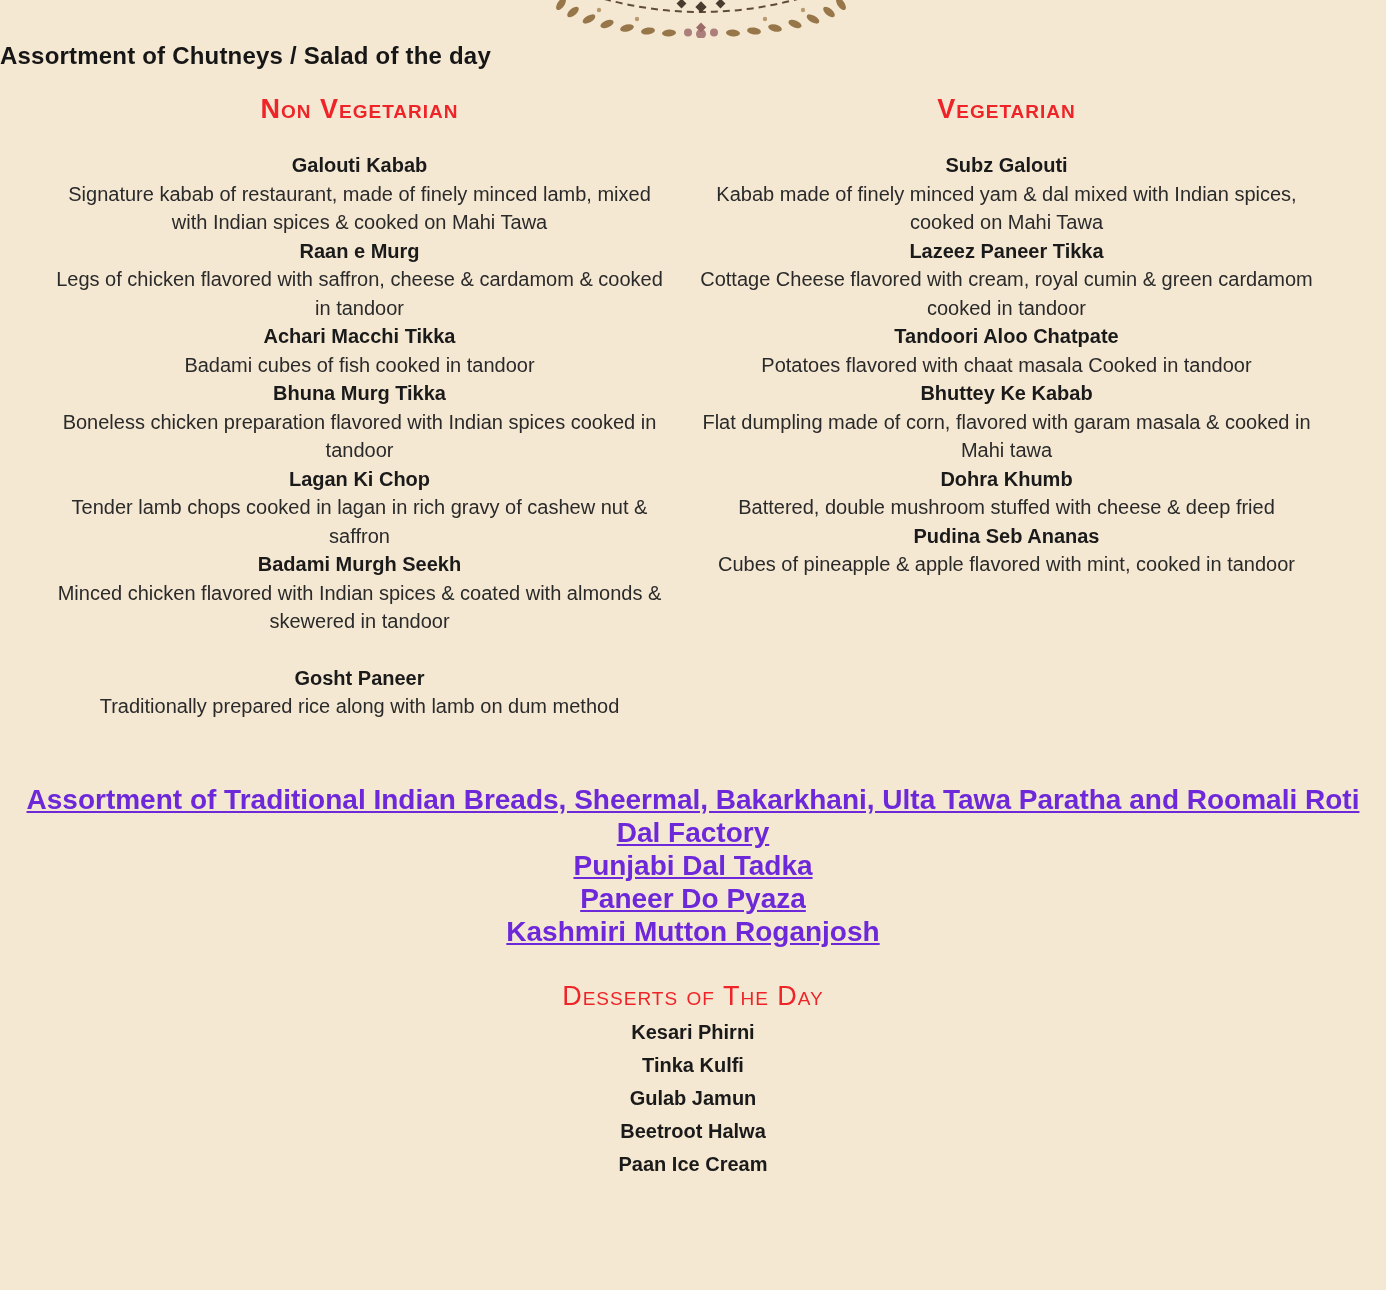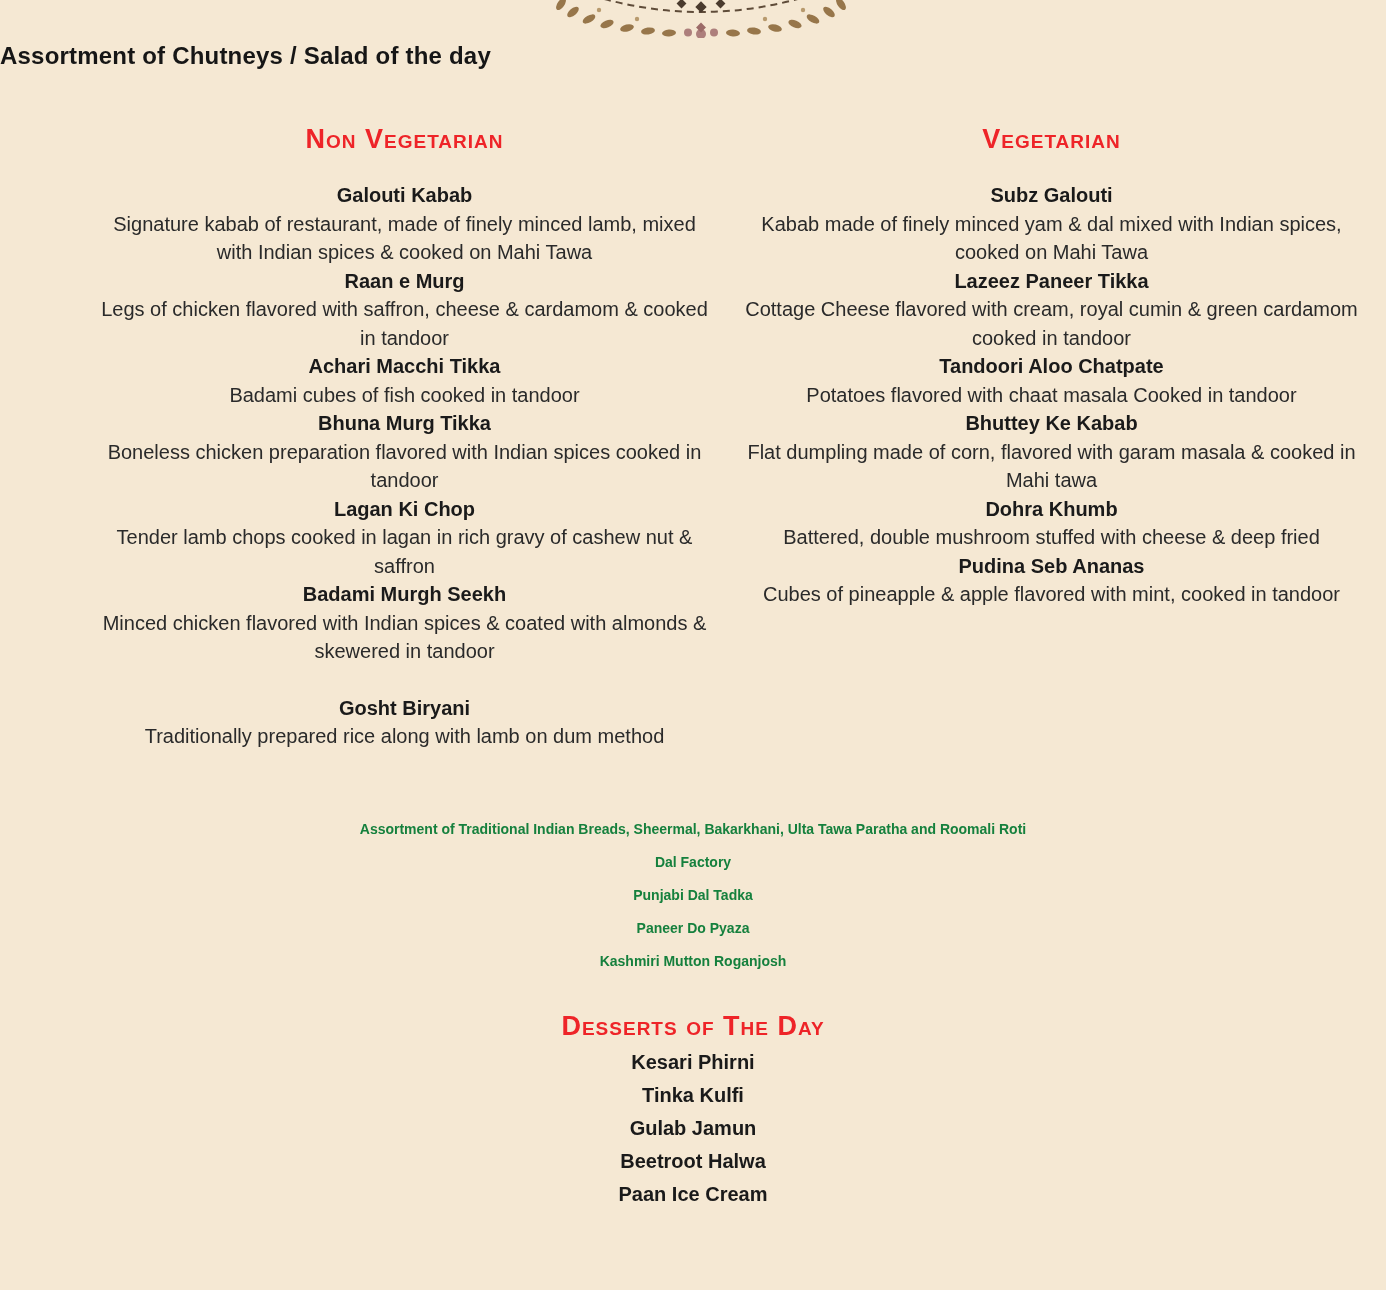--- a/index.html
+++ b/index.html
@@ -27,22 +27,22 @@
   .menu-title {
     margin: 0;
     padding-top: 42px;
     font-size: 24px;
     font-weight: bold;
     color: #161616;
     letter-spacing: 0.2px;
   }
   .columns {
     display: flex;
-    margin-top: 54px;
-    padding-left: 97px;
+    margin-top: 24px;
+    padding-left: 52px;
     gap: 32px;
   }
   .column {
     width: 615px;
     text-align: center;
   }
   .col-heading {
     font-size: 27px;
     font-weight: bold;
     font-variant: small-caps;
@@ -62,33 +62,34 @@
     color: #2a2a2a;
   }
   .biryani {
     margin-top: 28px;
   }
   .middle-section {
     margin-top: 62px;
     text-align: center;
   }
   .middle-line {
-    font-size: 14px;
+    font-size: 28px;
     font-weight: bold;
     line-height: 33px;
-    color: #15803d;
+    color: #6d28d9;
+    text-decoration: underline;
   }
   .desserts {
     margin-top: 30px;
     text-align: center;
     padding-bottom: 20px;
   }
   .desserts-heading {
     font-size: 27px;
-    font-weight: bold;
+    font-weight: normal;
     font-variant: small-caps;
     color: #ee2428;
     letter-spacing: 1px;
     line-height: 36px;
     margin-bottom: 2px;
   }
   .dessert-item {
     font-size: 20px;
     font-weight: bold;
     line-height: 33px;
@@ -162,21 +163,21 @@
     </div>
     <div class="menu-item">
       <div class="item-name">Lagan Ki Chop</div>
       <div class="item-desc">Tender lamb chops cooked in lagan in rich gravy of cashew nut &amp; saffron</div>
     </div>
     <div class="menu-item">
       <div class="item-name">Badami Murgh Seekh</div>
       <div class="item-desc">Minced chicken flavored with Indian spices &amp; coated with almonds &amp; skewered in tandoor</div>
     </div>
     <div class="menu-item biryani">
-      <div class="item-name">Gosht Biryani</div>
+      <div class="item-name">Gosht Paneer</div>
       <div class="item-desc">Traditionally prepared rice along with lamb on dum method</div>
     </div>
   </div>
 
   <div class="column">
     <div class="col-heading">Vegetarian</div>
 
     <div class="menu-item">
       <div class="item-name">Subz Galouti</div>
       <div class="item-desc">Kabab made of finely minced yam &amp; dal mixed with Indian spices, cooked on Mahi Tawa</div>

